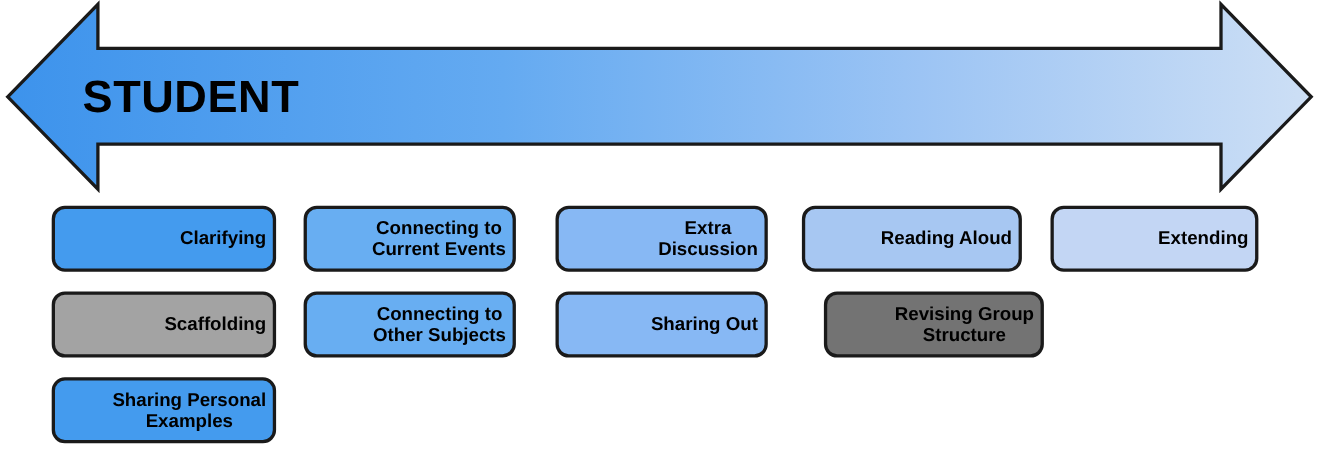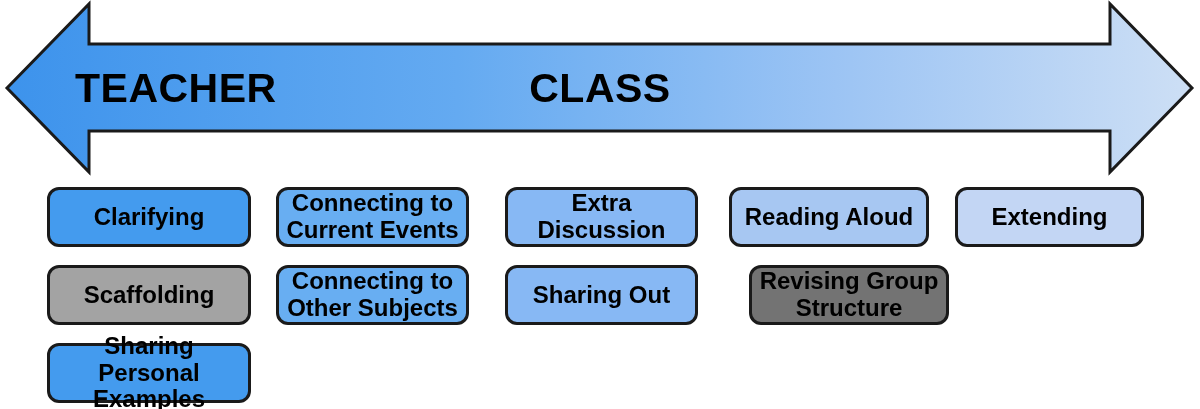--- a/index.html
+++ b/index.html
@@ -79,24 +79,24 @@
   .box {
     position: absolute;
     left: 0;
     width: 100%;
     height: 60px;
     box-sizing: border-box;
     border: 3px solid #1a1a1a;
     border-radius: 12px;
     display: flex;
     align-items: center;
-    justify-content: center;
+    justify-content: flex-end;
     text-align: center;
     color: #000000;
-    font-size: 24px;
+    font-size: 17px;
     font-weight: bold;
     line-height: 1.12;
     padding: 0 6px;
     box-sizing: border-box;
   }
   .box-line { display: block; }
   .row-0 { top: 9px; }
   .row-1 { top: 87px; }
   .row-2 { top: 165px; }
 </style>
@@ -112,22 +112,21 @@
           <stop offset="0%" stop-color="#3d93ec"></stop>
           <stop offset="38%" stop-color="#64aaf1"></stop>
           <stop offset="70%" stop-color="#9cc4f4"></stop>
           <stop offset="100%" stop-color="#cddff5"></stop>
         </linearGradient>
       </defs>
       <polygon points="7,88 89,4 89,44 1110,44 1110,4 1192,88 1110,172 1110,131 89,131 89,172" fill="url(#arrowGrad)" stroke="#1a1a1a" stroke-width="3" stroke-linejoin="miter"></polygon>
     </svg>
 
     <div class="arrow-labels">
-      <div class="arrow-label label-teacher">TEACHER</div>
-      <div class="arrow-label label-class">CLASS</div>
+      <div class="arrow-label label-teacher">STUDENT</div>
     </div>
   </div>
 
   <div class="grid">
 
     <div class="column col-0">
       <div class="box row-0" style="background: rgb(68, 155, 238);">
         <span>
             <span class="box-line">Clarifying</span>
           </span>

